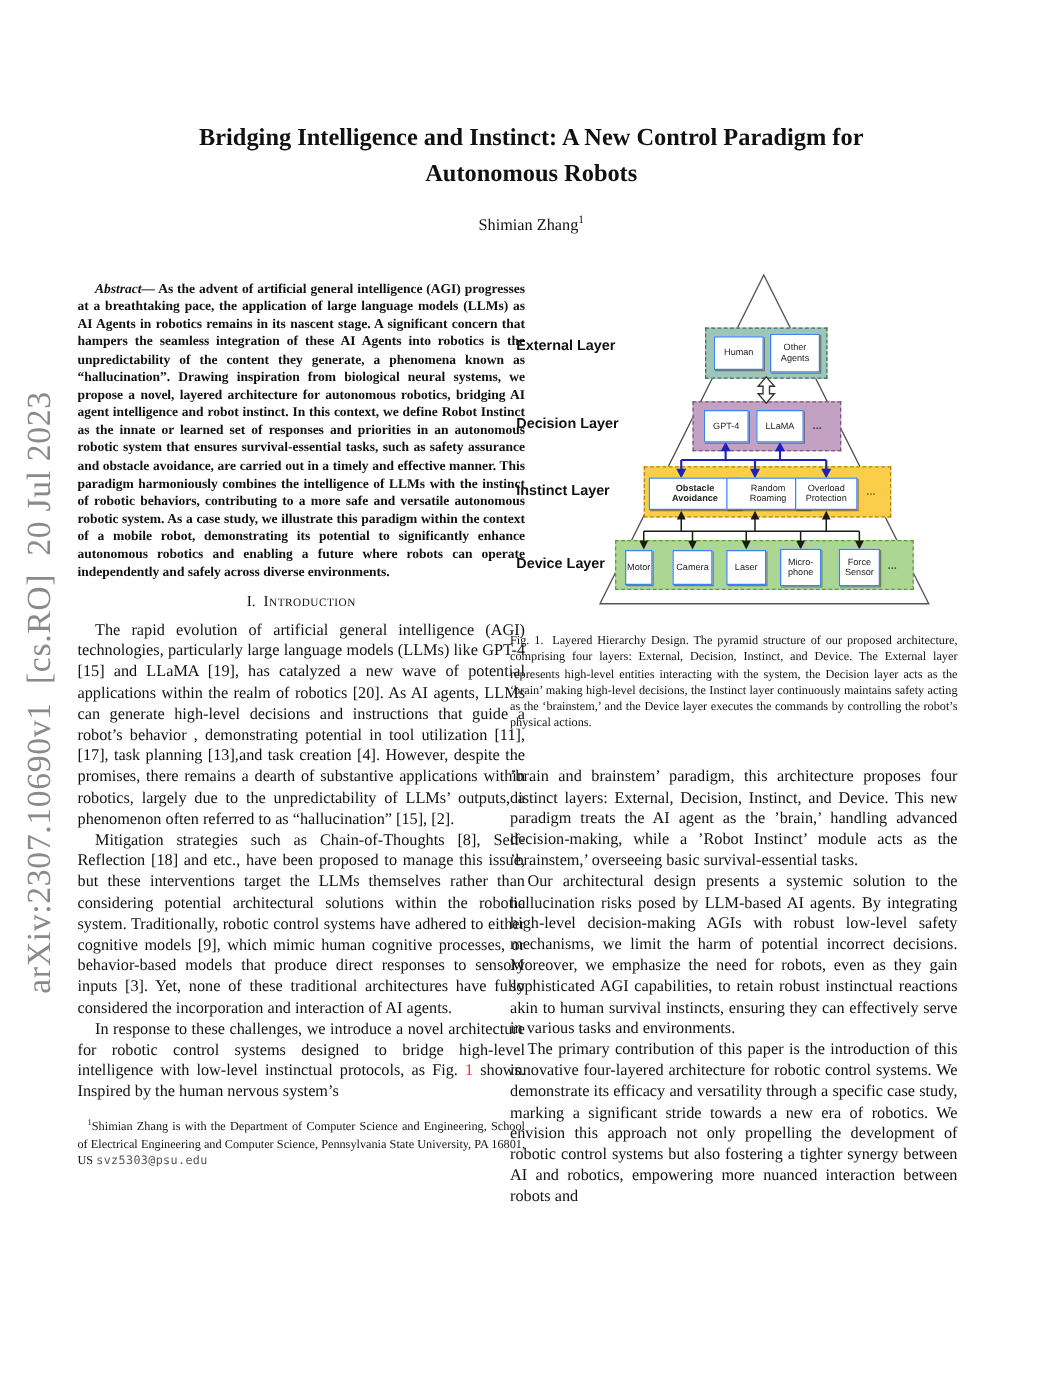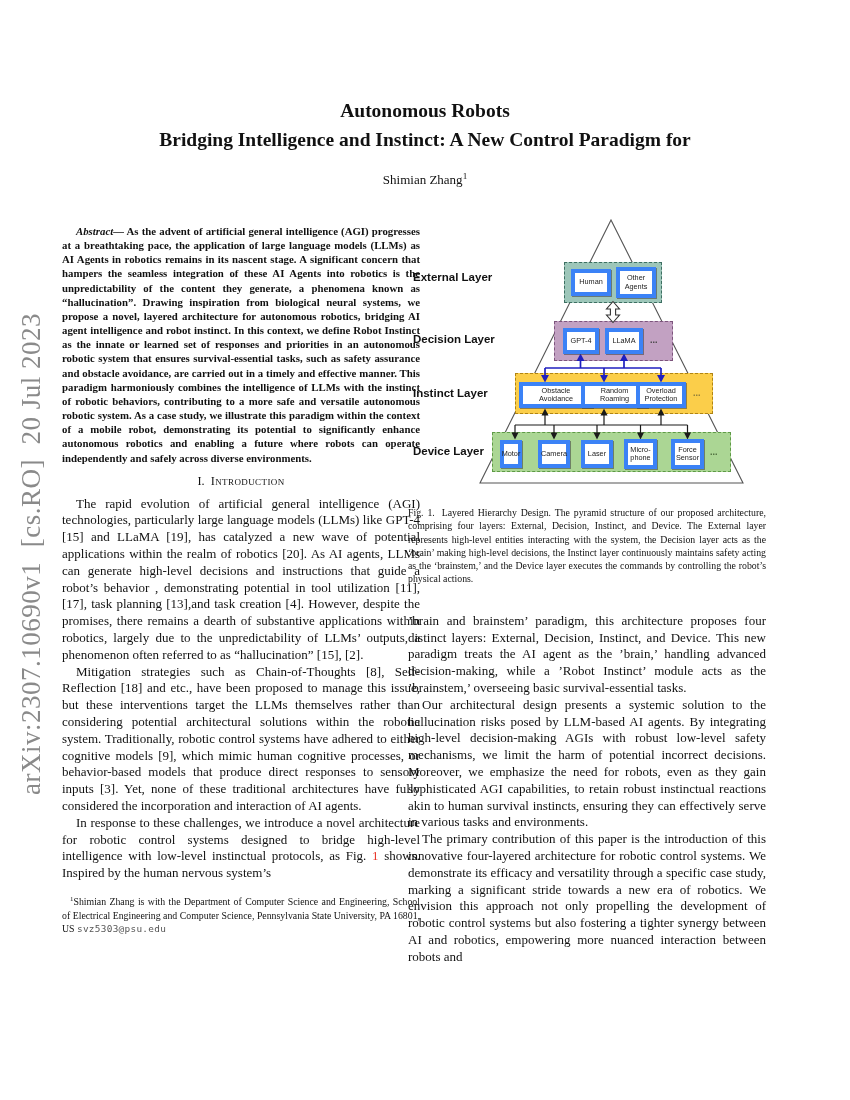--- a/index.html
+++ b/index.html
@@ -52,21 +52,21 @@
   
   .figure-wrap { position:relative; width:358px; height:290px; font-family:"Liberation Sans", sans-serif; }
   .fig-svg { position:absolute; left:0; top:0; }
   .fig-svg-top { position:absolute; left:0; top:0; pointer-events:none; z-index:3; }
   .fig-band {
     position:absolute; z-index:1; border:1px dashed #555;
     box-sizing:border-box;
   }
   .fig-box {
     position:absolute; z-index:4; background:#fff;
-    border:4px solid #3b82f6; box-shadow:1px 1px 0 rgba(60,60,60,0.55);
+    border:1px solid #3b82f6; box-shadow:1px 1px 0 rgba(60,60,60,0.55);
     box-sizing:border-box; display:flex; align-items:center; justify-content:center;
     font-size:7.3px; line-height:8.2px; color:#222; text-align:center; white-space:pre-line;
   }
   .fig-ellipsis {
     position:absolute; z-index:4; font-size:9px; color:#666; font-weight:bold;
   }
   .fig-layer-label {
     position:absolute; z-index:2; left:5px; width:100px;
     font-weight:bold; font-size:11.5px; color:#111; text-align:left;
     font-family:"Liberation Sans", sans-serif; white-space:nowrap; text-indent:0;
@@ -78,22 +78,22 @@
   .rc-body { margin-top:27px; }
 </style>
 </head>
 <body>
 
 <div class="page">
 
   <div class="watermark">arXiv:2307.10690v1  [cs.RO]  20 Jul 2023</div>
 
   <div class="title">
+    <span style="display:block">Bridging Intelligence and Instinct: A New Control Paradigm for</span>
     <span style="display:block">Autonomous Robots</span>
-    <span style="display:block">Bridging Intelligence and Instinct: A New Control Paradigm for</span>
   </div>
 
   <div class="author"><span>Shimian Zhang</span><sup>1</sup></div>
 
   <div class="col col-left">
     <p class="abstract"><span class="abs-label">Abstract—</span><span> As the advent of artificial general intelligence (AGI) progresses at a breathtaking pace, the application of large language models (LLMs) as AI Agents in robotics remains in its nascent stage. A significant concern that hampers the seamless integration of these AI Agents into robotics is the unpredictability of the content they generate, a phenomena known as “hallucination”. Drawing inspiration from biological neural systems, we propose a novel, layered architecture for autonomous robotics, bridging AI agent intelligence and robot instinct. In this context, we define Robot Instinct as the innate or learned set of responses and priorities in an autonomous robotic system that ensures survival-essential tasks, such as safety assurance and obstacle avoidance, are carried out in a timely and effective manner. This paradigm harmoniously combines the intelligence of LLMs with the instinct of robotic behaviors, contributing to a more safe and versatile autonomous robotic system. As a case study, we illustrate this paradigm within the context of a mobile robot, demonstrating its potential to significantly enhance autonomous robotics and enabling a future where robots can operate independently and safely across diverse environments.</span></p>
 
     <div class="sec-heading"><span>I.</span>&nbsp;&nbsp;<span class="sc">Introduction</span></div>
 
     <p class="body-p">The rapid evolution of artificial general intelligence (AGI) technologies, particularly large language models (LLMs) like GPT-4 [15] and LLaMA [19], has catalyzed a new wave of potential applications within the realm of robotics [20]. As AI agents, LLMs can generate high-level decisions and instructions that guide a robot’s behavior , demonstrating potential in tool utilization [11], [17], task planning [13],and task creation [4]. However, despite the promises, there remains a dearth of substantive applications within robotics, largely due to the unpredictability of LLMs’ outputs, a phenomenon often referred to as “hallucination” [15], [2].</p>
@@ -165,21 +165,21 @@
       </svg>
 
       <div class="fig-box" style="left:163px; top:64px; width:40px; height:27px;">Human</div>
       <div class="fig-box" style="left:208px; top:62px; width:40px; height:31px;">Other
 Agents</div>
 
       <div class="fig-box" style="left:155px; top:123px; width:36px; height:26px;">GPT-4</div>
       <div class="fig-box" style="left:197px; top:123px; width:38px; height:26px;">LLaMA</div>
       <div class="fig-ellipsis" style="left:242px; top:130px; color:#444;">...</div>
 
-      <div class="fig-box" style="left:111px; top:177px; width:74px; height:26px;">Obstacle
+      <div class="fig-box" style="left:111px; top:177px; width:74px; height:26px;font-weight:bold;">Obstacle
 Avoidance</div>
       <div class="fig-box" style="left:173px; top:177px; width:67px; height:26px;">Random
 Roaming</div>
       <div class="fig-box" style="left:228px; top:177px; width:50px; height:26px;">Overload
 Protection</div>
       <div class="fig-ellipsis" style="left:285px; top:183px; color:#8a7a3a;">...</div>
 
       <div class="fig-box" style="left:92px;  top:235px; width:22px; height:28px;">Motor</div>
       <div class="fig-box" style="left:130px; top:235px; width:32px; height:28px;">Camera</div>
       <div class="fig-box" style="left:173px; top:235px; width:32px; height:28px;">Laser</div>

